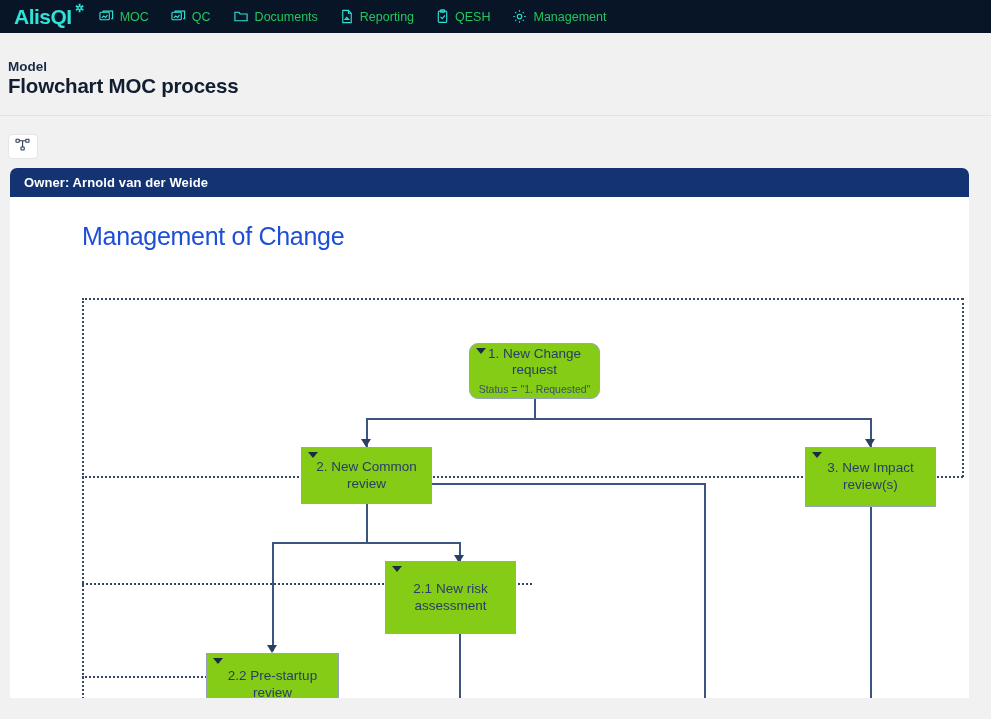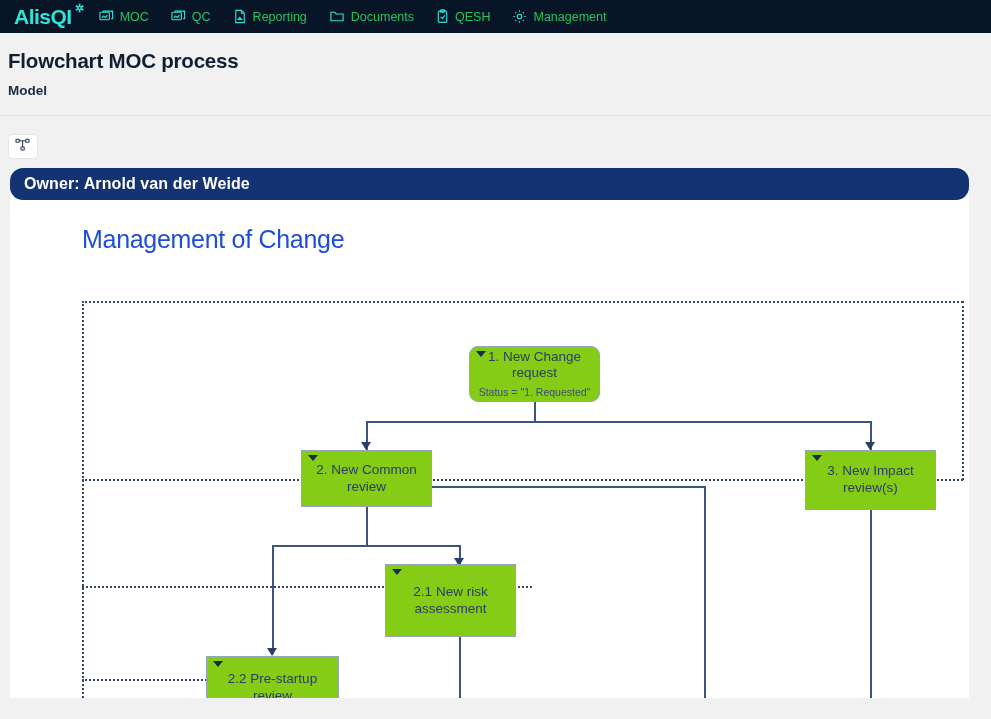--- a/index.html
+++ b/index.html
@@ -47,22 +47,22 @@
     cursor:pointer;
   }
 
   
   #panel{
     margin:0 22px 0 10px; background:#ffffff;
     border-radius:7px 7px 0 0; overflow:hidden;
     height:530px; position:relative;
   }
   #panelhead{
-    background:#143372; color:#fff; font-size:16px; font-weight:bold;
-    padding:7px 0 7px 14px; letter-spacing:.1px;border-radius:13px;
+    background:#143372; color:#fff; font-size:13px; font-weight:bold;
+    padding:7px 0 7px 14px; letter-spacing:.1px;
   }
   #canvas{ position:relative; height:100%; background:#fff; }
   #charttitle{
     position:absolute; left:72px; top:25px;
     font-size:25px; color:#1d4ed8; letter-spacing:-.3px;
   }
 
   
   .dotted{ position:absolute; border:0; }
   .dot-h{ border-top:2px dotted #33476b; }
@@ -120,40 +120,40 @@
         <rect x="1" y="3.5" width="10" height="8" rx="1"></rect>
           <path d="M3 9.5l2-2 2 1.5 2-2.5"></path>
         <path d="M4.5 3.5V2.2h10v8h-1.4"></path>
       </svg>
     </span>
     <span>QC</span>
   </div>
 
   <div class="navitem">
     <span class="navicon">
+      <svg width="16" height="15" viewBox="0 0 16 16" fill="none" stroke="#2fe3d6" stroke-width="1.2">
+        <path d="M1.5 12.5v-9h4.2l1.4 1.8h7.4v7.2z"></path>
+      </svg>
+    </span>
+    <span>Documents</span>
+  </div>
+
+  <div class="navitem">
+    <span class="navicon">
       <svg width="14" height="15" viewBox="0 0 14 16" fill="none" stroke="#2fe3d6" stroke-width="1.2">
         <path d="M2.5 1.5h6l3 3v10h-9z"></path>
           <path d="M8.5 1.5v3h3"></path>
           <path d="M5 11l1.7-2.2L8.8 11z"></path>
       </svg>
     </span>
     <span>Reporting</span>
   </div>
 
   <div class="navitem">
     <span class="navicon">
-      <svg width="16" height="15" viewBox="0 0 16 16" fill="none" stroke="#2fe3d6" stroke-width="1.2">
-        <path d="M1.5 12.5v-9h4.2l1.4 1.8h7.4v7.2z"></path>
-      </svg>
-    </span>
-    <span>Documents</span>
-  </div>
-
-  <div class="navitem">
-    <span class="navicon">
       <svg width="13" height="15" viewBox="0 0 13 16" fill="none" stroke="#2fe3d6" stroke-width="1.2">
         <rect x="2" y="2.2" width="9" height="12" rx="1.2"></rect>
         <rect x="4.3" y="0.9" width="4.4" height="2.4" rx=".7"></rect>
         <path d="M4.4 8.4l1.8 1.8 3-3.4"></path>
       </svg>
     </span>
     <span>QESH</span>
   </div>
 
   <div class="navitem">
@@ -161,22 +161,22 @@
       <svg width="15" height="15" viewBox="0 0 16 16" fill="none" stroke="#2fe3d6" stroke-width="1.2">
         <circle cx="8" cy="8" r="2.4"></circle>
         <path d="M8 1.4v1.6M8 13v1.6M1.4 8h1.6M13 8h1.6M3.4 3.4l1.1 1.1M11.5 11.5l1.1 1.1M12.6 3.4l-1.1 1.1M4.5 11.5l-1.1 1.1"></path>
       </svg>
     </span>
     <span>Management</span>
   </div>
 </div>
 
 <div id="pagehead">
+  <div id="pagesub">Model</div>
   <div id="pagetitle">Flowchart MOC process</div>
-  <div id="pagesub">Model</div>
 </div>
 <div id="headrule"></div>
 
 <div id="toolbar">
   <div id="flowbtn">
     <span>
       <svg width="16" height="16" viewBox="0 0 16 16" fill="none" stroke="#2b3a55" stroke-width="1.1">
         <rect x="1" y="2.3" width="3.2" height="3" rx=".5"></rect>
         <rect x="10.8" y="2.3" width="3.2" height="3" rx=".5"></rect>
         <rect x="6" y="10" width="3.2" height="3" rx=".5"></rect>

